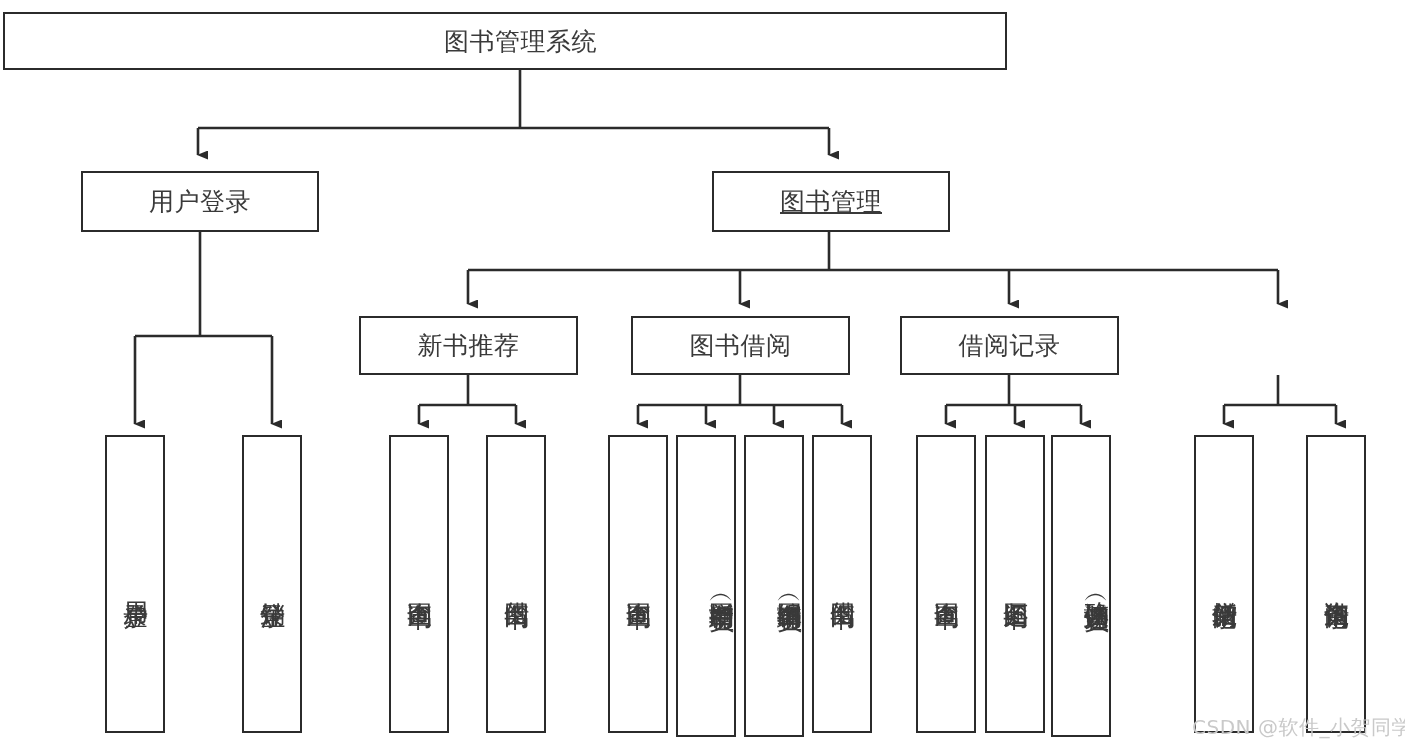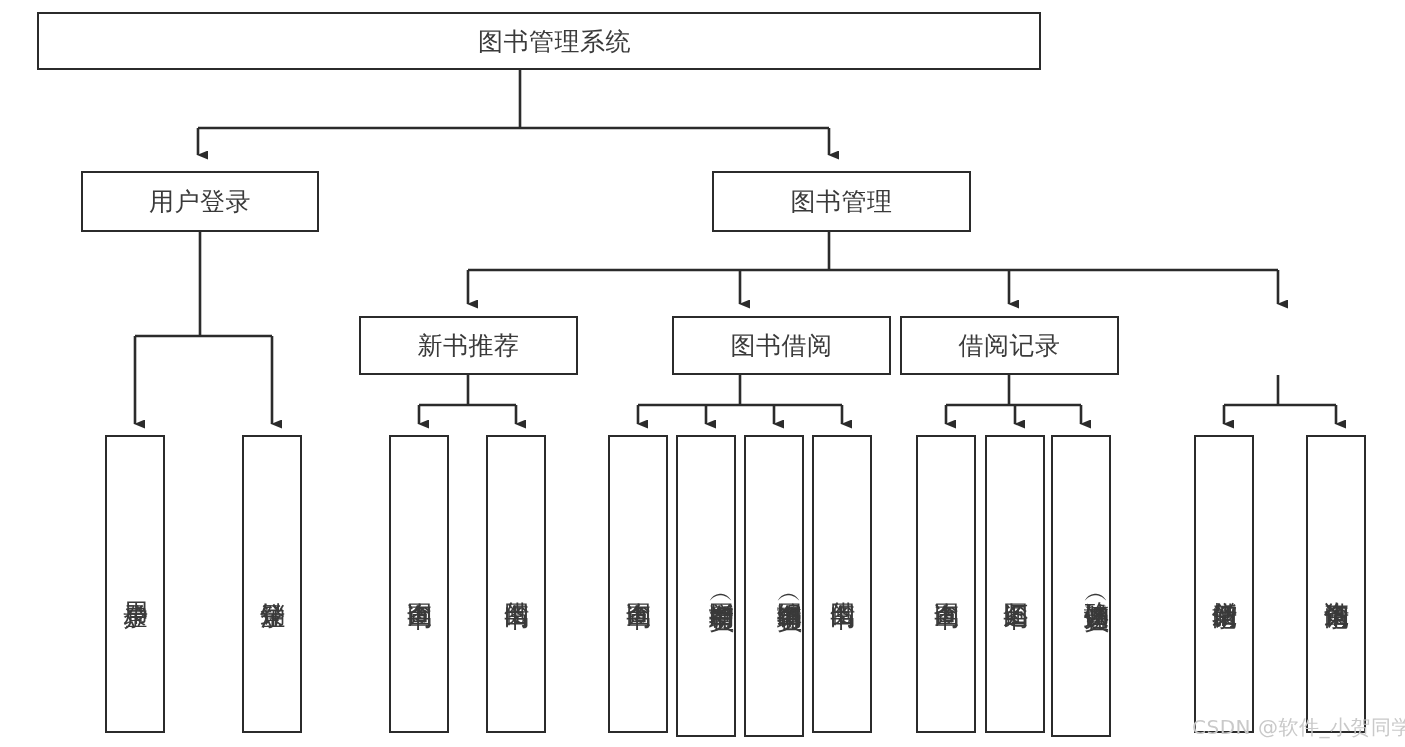--- a/index.html
+++ b/index.html
@@ -114,35 +114,35 @@
       <path d="M1015,405 L1015,424" marker-end="url(#arrow)"></path>
       <path d="M1081,405 L1081,424" marker-end="url(#arrow)"></path>
 
       <path d="M1278,375 L1278,405"></path>
       <path d="M1224,405 L1336,405"></path>
       <path d="M1224,405 L1224,424" marker-end="url(#arrow)"></path>
       <path d="M1336,405 L1336,424" marker-end="url(#arrow)"></path>
     </g>
   </svg>
 
-  <div class="node horiz" style="left:37px; top:12px; width:1004px; height:58px;padding-left:31px;">
+  <div class="node horiz" style="left:3px; top:12px; width:1004px; height:58px;padding-left:31px;">
     <span class="node-label">图书管理系统</span>
   </div>
 
   <div class="node horiz" style="left:81px; top:171px; width:238px; height:61px;">
     <span class="node-label">用户登录</span>
   </div>
-  <div class="node horiz" style="left:712px; top:171px; width:259px; height:61px;">
+  <div class="node horiz" style="left:712px; top:171px; width:238px; height:61px;text-decoration:underline;">
     <span class="node-label">图书管理</span>
   </div>
 
   <div class="node horiz" style="left:359px; top:316px; width:219px; height:59px;">
     <span class="node-label">新书推荐</span>
   </div>
-  <div class="node horiz" style="left:631px; top:316px; width:219px; height:59px;margin-left:41px;">
+  <div class="node horiz" style="left:631px; top:316px; width:219px; height:59px;">
     <span class="node-label">图书借阅</span>
   </div>
   <div class="node horiz" style="left:900px; top:316px; width:219px; height:59px;">
     <span class="node-label">借阅记录</span>
   </div>
 
   <div class="node vert center-text" style="left:105px; top:435px; width:60px; height:298px;">
     <span class="node-label">用户登录</span>
   </div>
   <div class="node vert center-text" style="left:242px; top:435px; width:60px; height:298px;">

